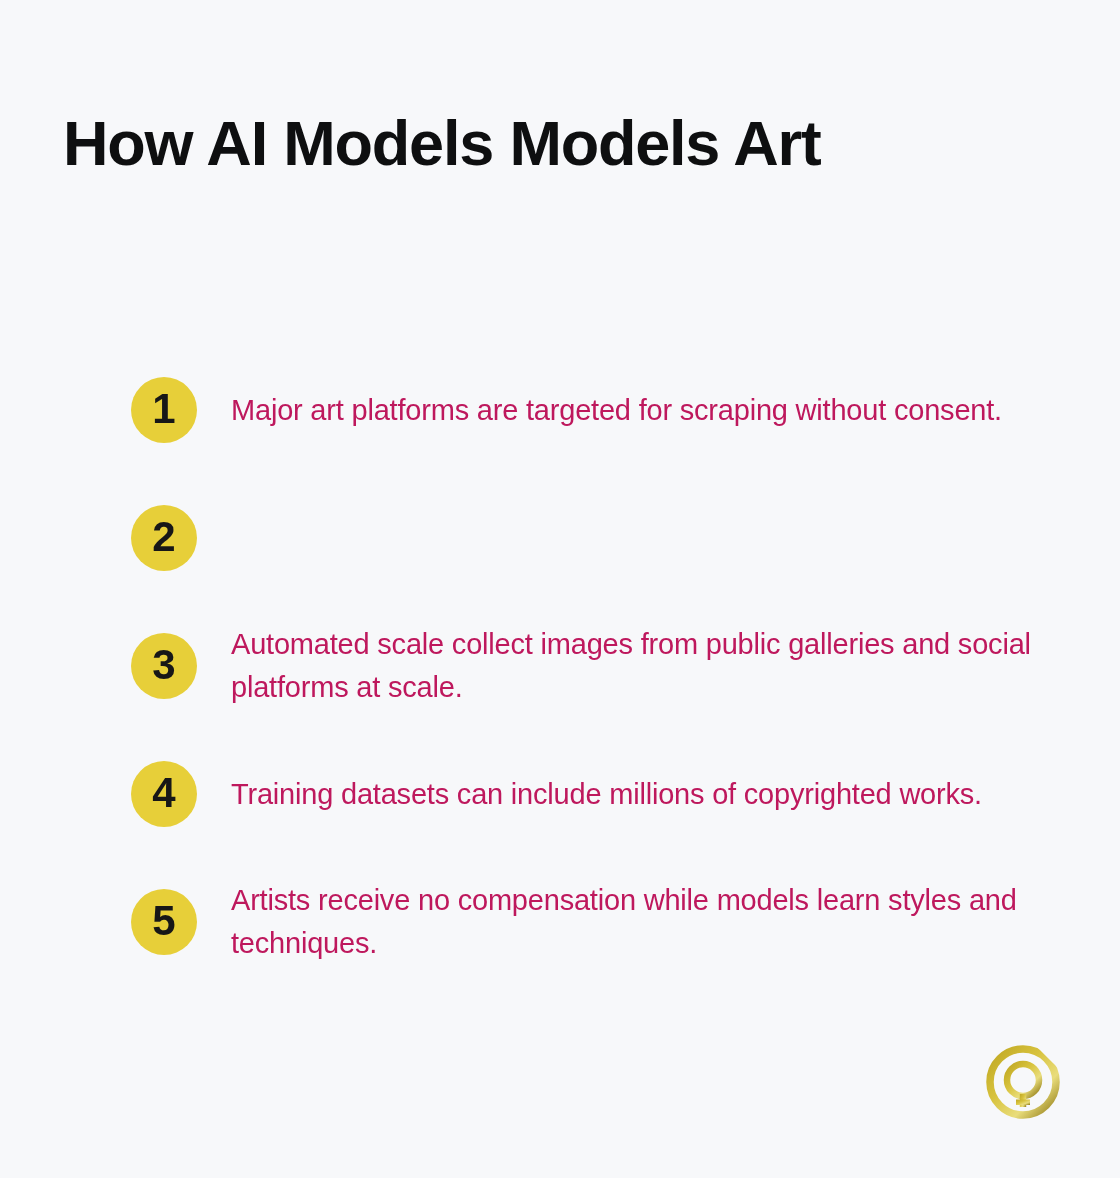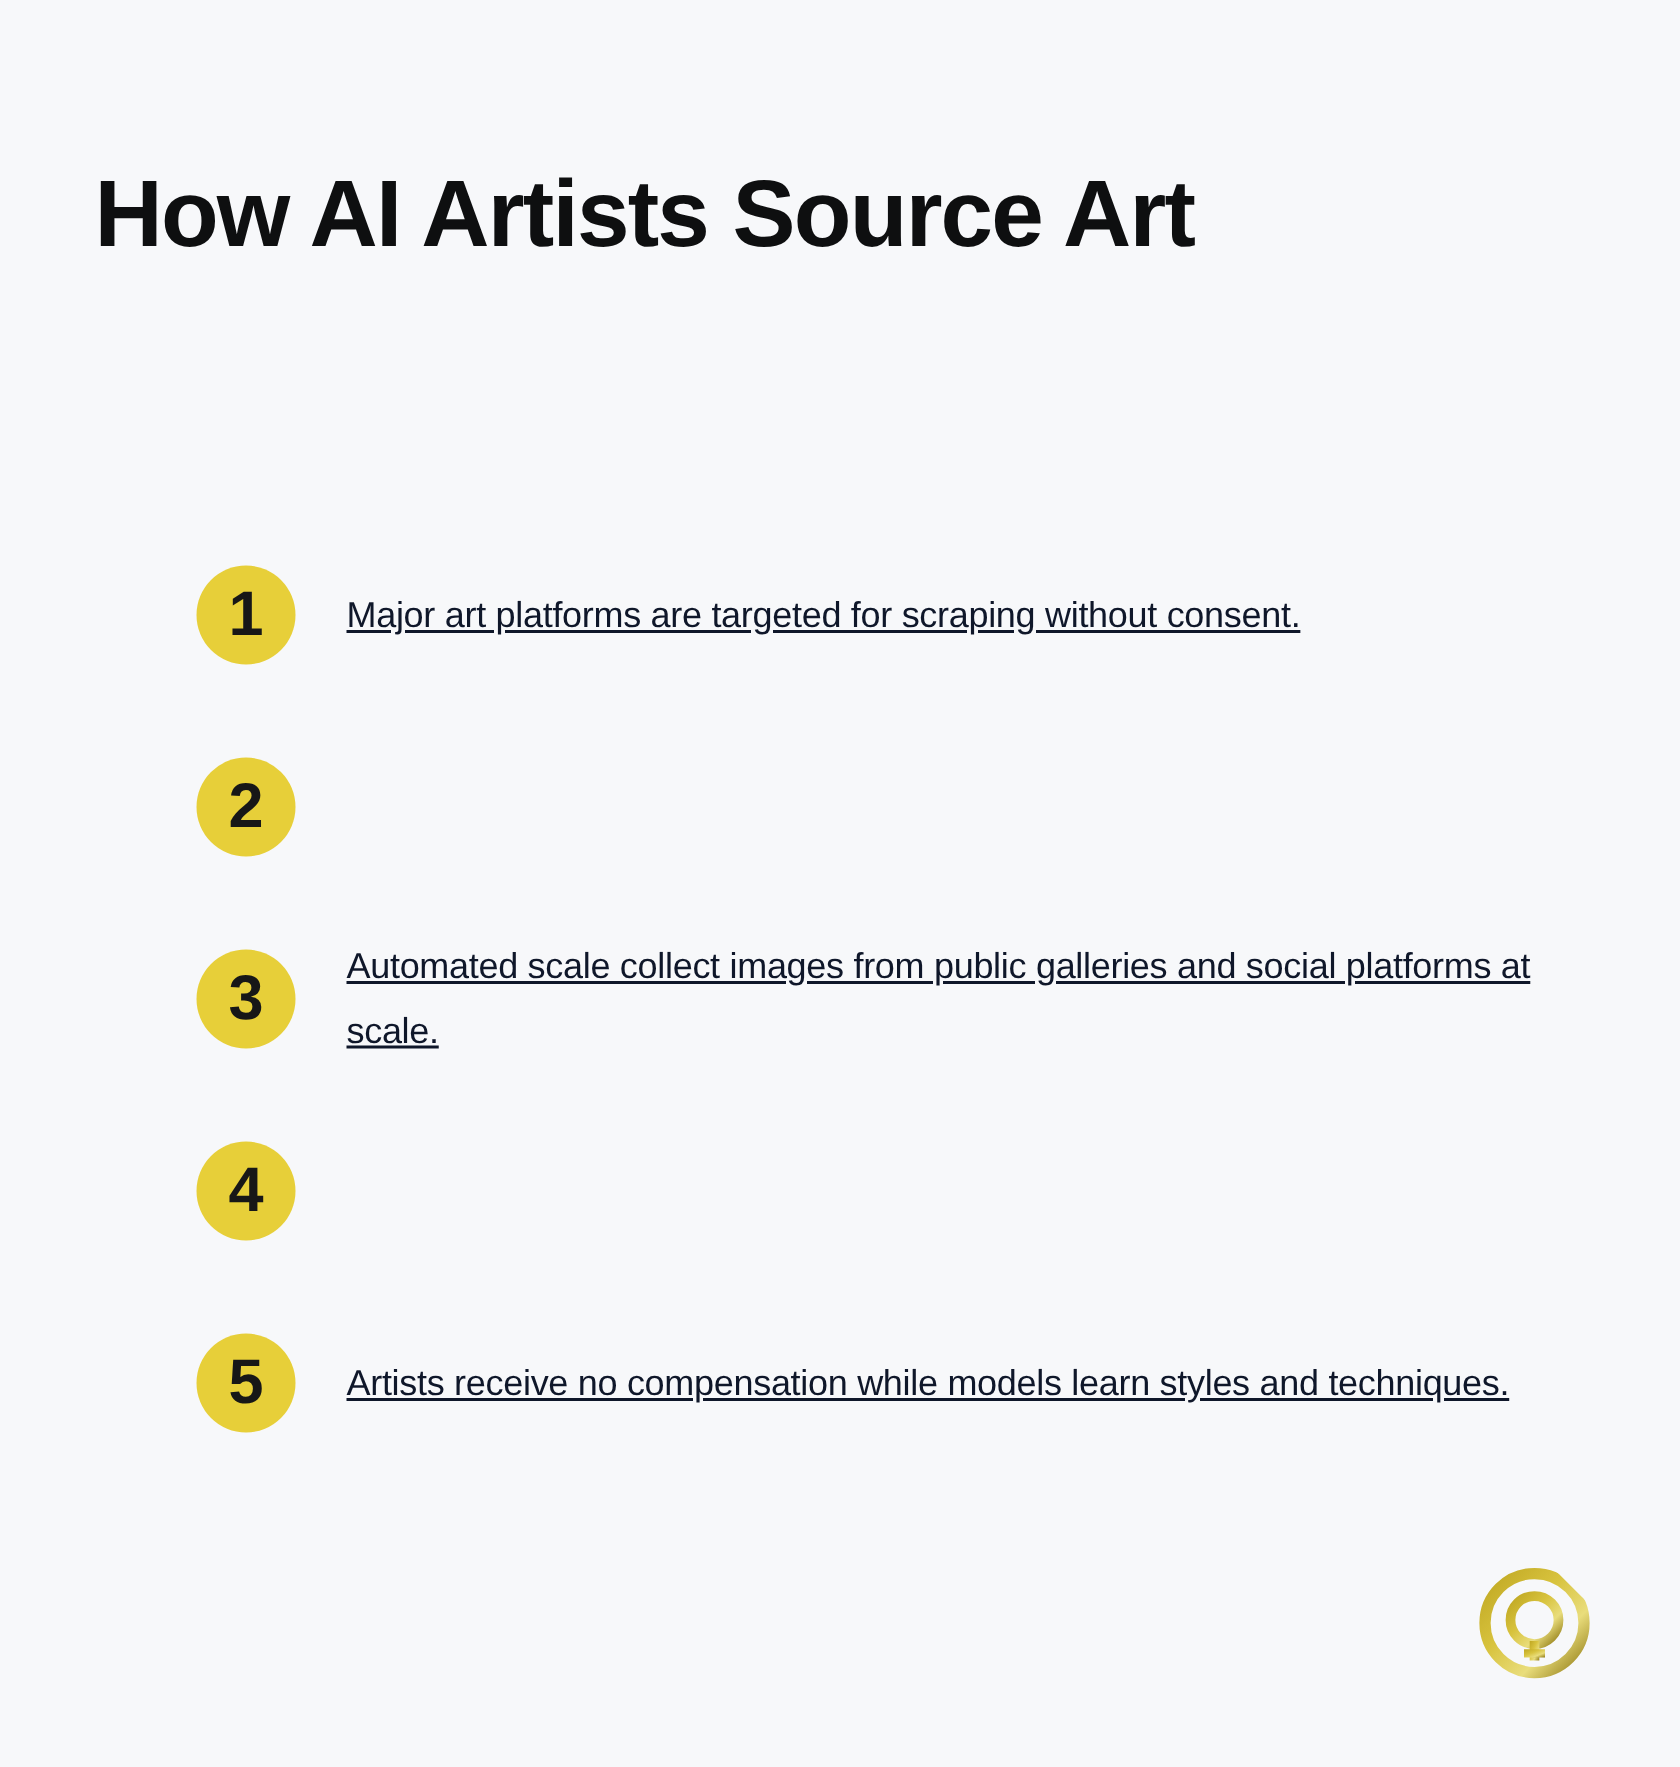--- a/index.html
+++ b/index.html
@@ -49,43 +49,42 @@
     margin-right: 34px;
     flex-shrink: 0;
   }
   .bullet span {
     font-size: 42px;
     font-weight: 700;
     color: #171717;
     transform: translateY(-1px);
   }
   .item-text {
-    font-size: 24px;
+    font-size: 29px;
     line-height: 43px;
-    color: #0f172a;
+    color: #be185d;
     width: 800px;
     letter-spacing: -0.2px;
-    text-decoration: underline;
   }
   .logo {
     position: absolute;
     left: 983px;
     top: 1044px;
     width: 80px;
     height: 80px;
   }
   .logo svg { display: block; width: 80px; height: 80px; }
 </style>
 </head>
 <body>
 
 <div class="canvas">
 
   <h1 class="title" style="margin:0;">
-    <span class="line">How AI Artists Source Art</span>
+    <span class="line">How AI Models Models Art</span>
   </h1>
 
   <div class="list">
 
     <div class="row">
       <div class="bullet">
         <span>1</span>
       </div>
       <div class="item-text">Major art platforms are targeted for scraping without consent.</div>
     </div>
@@ -100,20 +99,21 @@
       <div class="bullet">
         <span>3</span>
       </div>
       <div class="item-text">Automated scale collect images from public galleries and social platforms at scale.</div>
     </div>
 
     <div class="row">
       <div class="bullet">
         <span>4</span>
       </div>
+      <div class="item-text">Training datasets can include millions of copyrighted works.</div>
     </div>
 
     <div class="row">
       <div class="bullet">
         <span>5</span>
       </div>
       <div class="item-text">Artists receive no compensation while models learn styles and techniques.</div>
     </div>
 
   </div>

